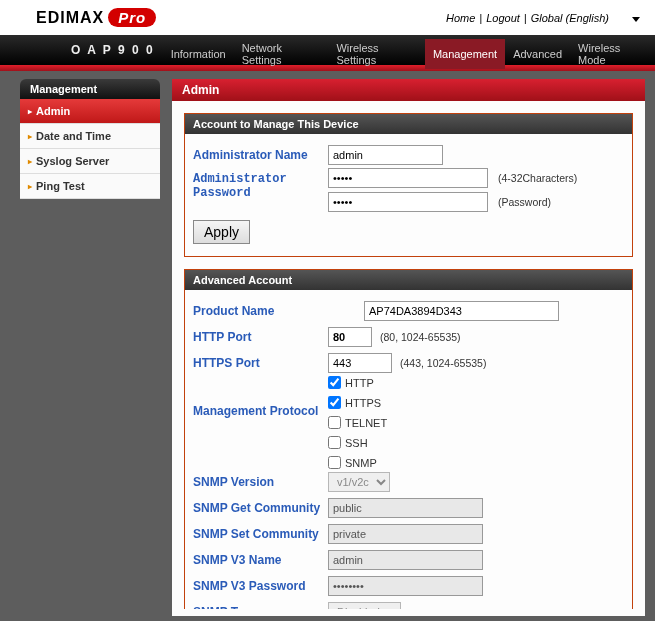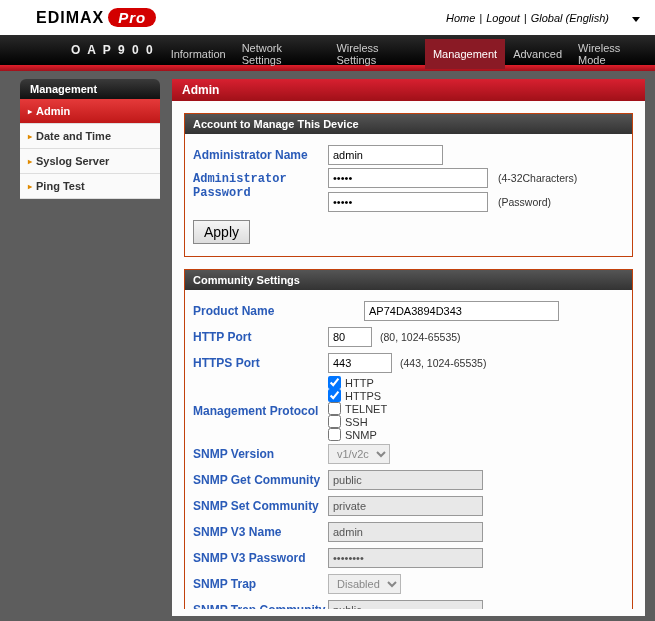--- a/index.html
+++ b/index.html
@@ -31,21 +31,21 @@
 .panel { margin: 12px 12px 0 12px; border: 1px solid #c2410c; }
 .panel-header { background: linear-gradient(#555,#333); color: #fff; font-weight: bold; padding: 4px 8px; font-size: 11px; }
 .panel-body { padding: 8px; }
 .row { display: flex; align-items: center; min-height: 26px; }
 .row-label { width: 135px; color: #2a5bb8; font-weight: bold; font-size: 12px; flex-shrink: 0; padding: 2px 0; }
 .row-ctl { flex: 1; display: flex; align-items: center; gap: 8px; flex-wrap: wrap; }
 input[type=text], input[type=password], select { border: 1px solid #999; padding: 2px 4px; font-size: 11px; height: 20px; background: #fff; }
 input.disabled, select.disabled { background: #e8e8e8; color: #555; }
 .hint { color: #333; font-size: 10.5px; }
 .apply-btn { background: linear-gradient(#f5f5f5,#ddd); border: 1px solid #888; padding: 3px 10px; font-size: 14px; margin: 8px 0 4px 0; cursor: pointer; }
-.chk-col { display: flex; flex-direction: column; gap: 0; font-size: 11px; }
+.chk-col { display: flex; flex-direction: column; gap: 7px; font-size: 11px; }
 .chk-col label { display: flex; align-items: center; gap: 4px; color: #333; }
 </style>
 </head>
 <body>
 
 <div class="outer">
   <div class="header-white">
     <div class="logo">
       <span>EDIMAX</span>
       <span class="logo-pro">Pro</span>
@@ -122,32 +122,32 @@
                 <input type="password" style="width: 160px;" value="•••••">
                 <span class="hint">(Password)</span>
               </div>
             </div>
           </div>
           <button class="apply-btn">Apply</button>
         </div>
       </div>
 
       <div class="panel">
-        <div class="panel-header">Community Settings</div>
+        <div class="panel-header">Advanced Account</div>
         <div class="panel-body">
           <div class="row">
             <div class="row-label">Product Name</div>
             <div class="row-ctl">
                   <input type="text" style="width: 195px; margin-left: 36px;" value="AP74DA3894D343">
                 </div>
           </div>
           <div class="row">
             <div class="row-label">HTTP Port</div>
             <div class="row-ctl">
-              <input type="text" style="width: 44px;" value="80">
+              <input type="text" style="width: 44px; font-weight: bold;" value="80">
               <span class="hint">(80, 1024-65535)</span>
             </div>
           </div>
           <div class="row">
             <div class="row-label">HTTPS Port</div>
             <div class="row-ctl">
               <input type="text" style="width: 64px;" value="443">
               <span class="hint">(443, 1024-65535)</span>
             </div>
           </div>

